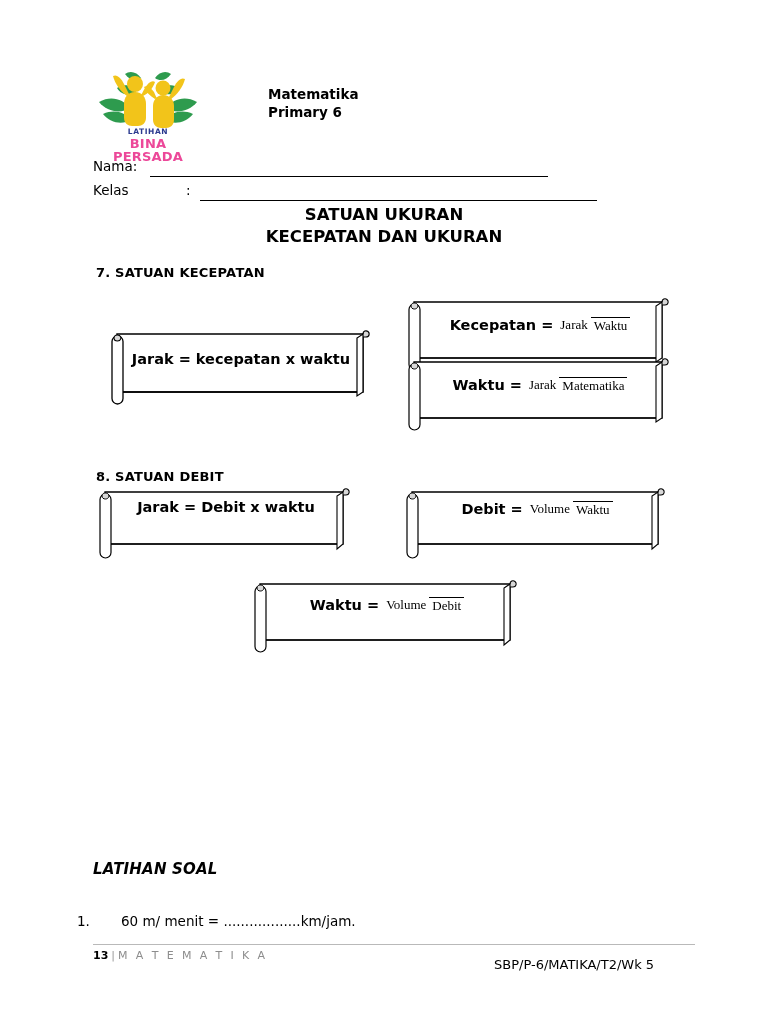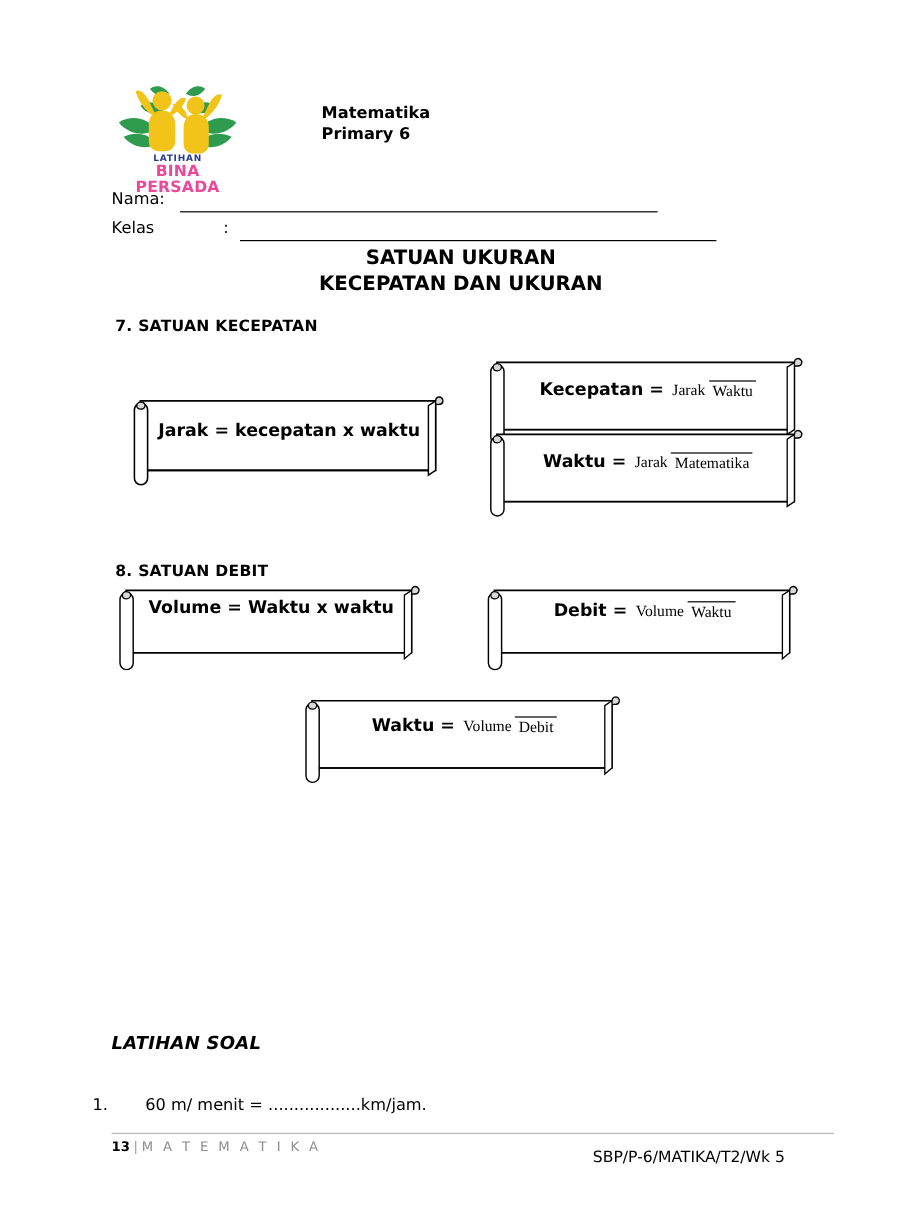--- a/index.html
+++ b/index.html
@@ -320,21 +320,21 @@
 
   <div class="scroll" style="left:93px; top:488px; width:258px; height:68px;">
     <svg width="258" height="80" viewBox="0 0 258 80">
       <path d="M12 4 L250 4 L250 56 L12 56 Z" fill="#ffffff" stroke="#000" stroke-width="1.3"></path>
       <path d="M250 4 C250 1 253 0 255 1.5 C257 3 256.5 7 253 7 L250 7" fill="#d8d8d8" stroke="#000" stroke-width="1.1"></path>
       <path d="M250 4 L250 56 L244 61 L244 8 Z" fill="#ffffff" stroke="#000" stroke-width="1.1"></path>
       <rect x="7" y="6" width="11" height="64" rx="5.5" fill="#ffffff" stroke="#000" stroke-width="1.2"></rect>
       <path d="M9 8 C9 5 12 4.5 14.5 5.5 C17 7 16 11 12.5 11 C10.5 11 9 10 9 8 Z" fill="#d8d8d8" stroke="#000" stroke-width="1"></path>
       <line x1="18" y1="56" x2="244" y2="56" stroke="#000" stroke-width="1.2"></line>
     </svg>
-    <div class="content" style="left:22px; top:2px; width:222px; height:36px;">Volume = Waktu x waktu</div>
+    <div class="content" style="left:22px; top:2px; width:222px; height:36px;">Jarak = Debit x waktu</div>
   </div>
 
   <div class="scroll" style="left:400px; top:488px; width:268px; height:68px;">
     <svg width="268" height="80" viewBox="0 0 268 80">
       <path d="M12 4 L258 4 L258 56 L12 56 Z" fill="#ffffff" stroke="#000" stroke-width="1.3"></path>
       <path d="M258 4 C258 1 261 0 263 1.5 C265 3 264.5 7 261 7 L258 7" fill="#d8d8d8" stroke="#000" stroke-width="1.1"></path>
       <path d="M258 4 L258 56 L252 61 L252 8 Z" fill="#ffffff" stroke="#000" stroke-width="1.1"></path>
       <rect x="7" y="6" width="11" height="64" rx="5.5" fill="#ffffff" stroke="#000" stroke-width="1.2"></rect>
       <path d="M9 8 C9 5 12 4.5 14.5 5.5 C17 7 16 11 12.5 11 C10.5 11 9 10 9 8 Z" fill="#d8d8d8" stroke="#000" stroke-width="1"></path>
       <line x1="18" y1="56" x2="252" y2="56" stroke="#000" stroke-width="1.2"></line>

